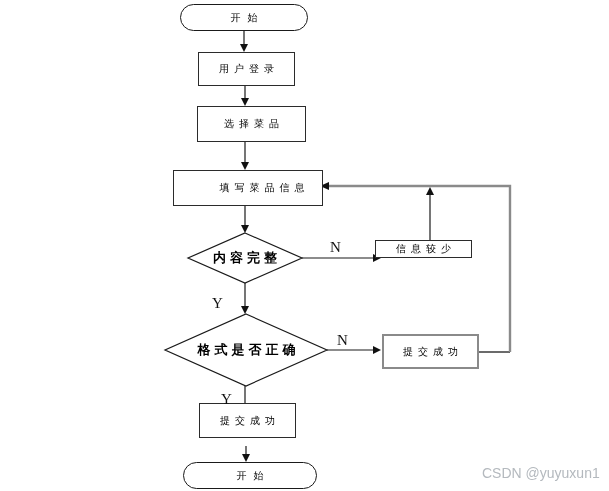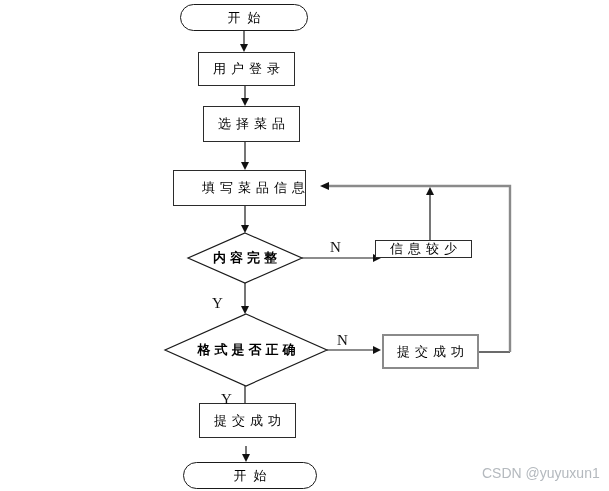--- a/index.html
+++ b/index.html
@@ -18,21 +18,21 @@
     z-index: 1;
   }
   .shape {
     position: absolute;
     box-sizing: border-box;
     background: #ffffff;
     border: 1.5px solid #2b2b2b;
     display: flex;
     align-items: center;
     justify-content: center;
-    font-size: 13px;
+    font-size: 10px;
     color: #000000;
     letter-spacing: 5px;
     text-indent: 5px;
     z-index: 2;
     white-space: nowrap;
   }
   .terminator {
     border: 1px solid #1a1a1a;
     border-radius: 14px;
     letter-spacing: 7px;
@@ -129,23 +129,23 @@
     <g stroke="#1a1a1a" stroke-width="1.2" fill="#111111">
       <line x1="430" y1="240" x2="430" y2="194"></line>
         <polygon points="430,187 426,195 434,195" stroke="none"></polygon>
     </g>
   </svg>
 
   <div class="shape terminator" style="left:180px; top:4px; width:128px; height:27px;">开始</div>
 
   <div class="shape" style="left:198px; top:52px; width:97px; height:34px;">用户登录</div>
 
-  <div class="shape" style="left:203px; top:106px; width:97px; height:36px;">选择菜品</div>
+  <div class="shape" style="left:197px; top:106px; width:109px; height:36px;">选择菜品</div>
 
-  <div class="shape" style="left:173px; top:170px; width:133px; height:36px;padding-left:28px;">填写菜品信息</div>
+  <div class="shape" style="left:173px; top:170px; width:150px; height:36px;padding-left:28px;">填写菜品信息</div>
 
   <div class="diamond-label" style="left:188px; top:247px; width:114px; height:22px;">内容完整</div>
 
   <div class="shape" style="left:375px; top:240px; width:97px; height:18px;">信息较少</div>
 
   <div class="diamond-label" style="left:166px; top:339px; width:161px; height:22px;">格式是否正确</div>
 
   <div class="shape thick-gray" style="left:382px; top:334px; width:97px; height:35px;">提交成功</div>
 
   <div class="shape" style="left:199px; top:403px; width:97px; height:35px;">提交成功</div>

